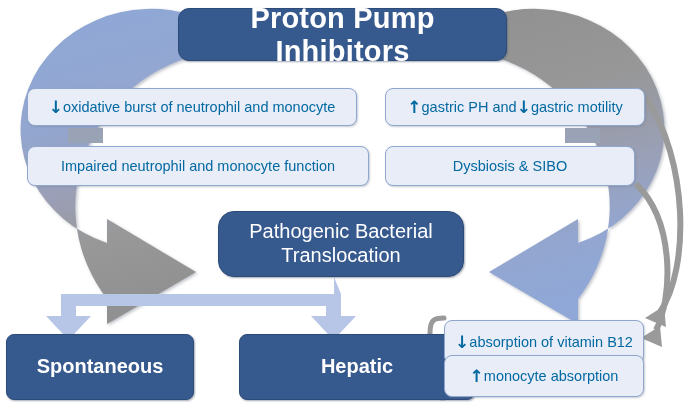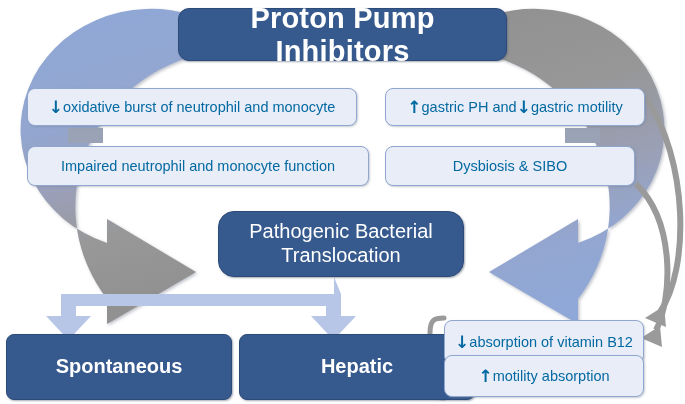--- a/index.html
+++ b/index.html
@@ -56,21 +56,21 @@
     font-size:20px;
     line-height:1.18;
     font-weight:normal;
   }
   .outcome-node{
     font-size:20px;
     font-weight:bold;
     line-height:1.18;
     border-radius:8px;
   }
-  .spb-node{ left:6px;  top:334px; width:226px; height:66px; }
+  .spb-node{ left:6px;  top:334px; width:188px; height:66px; }
   .he-node { left:239px; top:334px; width:236px; height:66px;justify-content:center; }
 
   .small-node{
     font-size:14.5px;
     line-height:1.25;
     border-radius:8px;
   }
   .box-ox   { left:27px;  top:88px;  width:330px; height:38px; }
   .box-imp  { left:27px;  top:146px; width:342px; height:40px; }
   .box-ph   { left:385px; top:88px;  width:260px; height:38px; }
@@ -207,16 +207,16 @@
 
   <div class="node node-dark outcome-node he-node">
     <span class="node-inner"><span>Hepatic</span><br></span>
   </div>
 
   <div class="node node-light small-node box-b12">
     <span class="node-inner"><span class="arrow-glyph">↓</span><span>absorption of vitamin B12</span><br></span>
   </div>
 
   <div class="node node-light small-node box-amm">
-    <span class="node-inner"><span class="arrow-glyph">↑</span><span>motility absorption</span></span>
+    <span class="node-inner"><span class="arrow-glyph">↑</span><span>monocyte absorption</span></span>
   </div>
 
 </div>
 
 </body></html>

